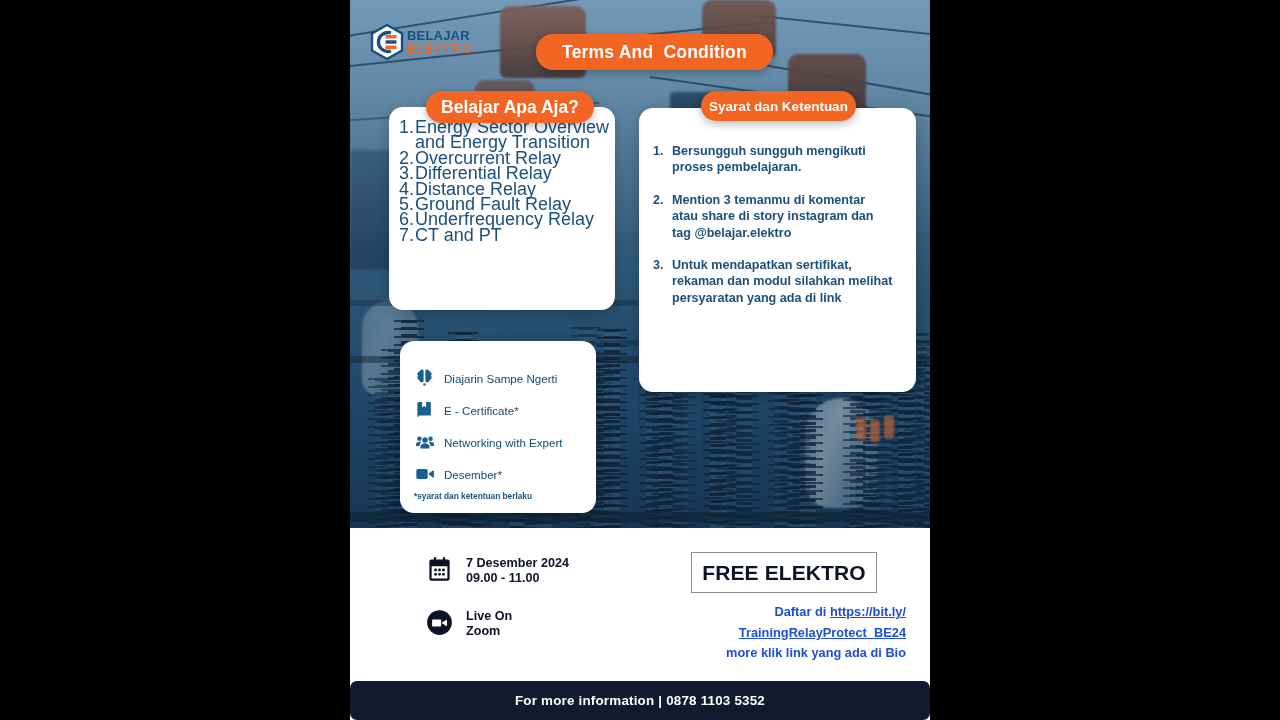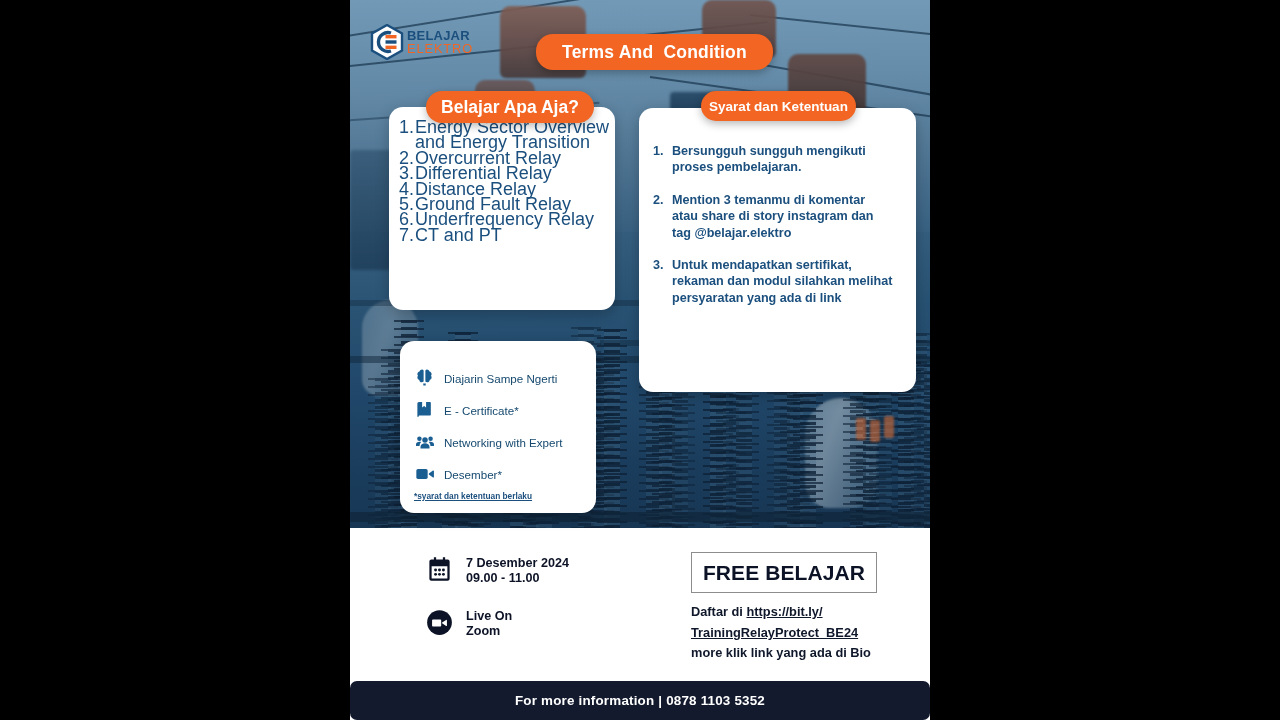--- a/index.html
+++ b/index.html
@@ -226,21 +226,20 @@
     font-size: 11.6px;
     line-height: 13.6px;
     padding-top: 2px;
   }
   #disclaimer {
     position: absolute;
     left: 14px; bottom: 12px;
     font-size: 8.3px;
     font-weight: bold;
     color: #1b4f7e;
-    text-decoration: underline;
   }
 
   
   #footer {
     position: absolute;
     left: 0; top: 528px;
     width: 580px; height: 153px;
     background: #fff;
   }
   .finfo {
@@ -273,22 +272,23 @@
     font-weight: bold;
     color: #0d1326;
     letter-spacing: .1px;
   }
   #register-text {
     position: absolute;
     left: 341px; top: 74px;
     width: 215px;
     font-size: 12.8px;
     font-weight: bold;
-    color: #0f172a;
+    color: #1d4ed8;
     line-height: 20.6px;
+    text-align: right;
   }
   #register-text .lnk { text-decoration: underline; }
 
   
   #bottombar {
     position: absolute;
     left: 0; top: 681px;
     width: 580px; height: 39px;
     background: #141a2e;
     display: flex; align-items: center; justify-content: center; border-radius: 7px;
@@ -501,21 +501,21 @@
             <path d="M6.4 9.4h6.1c.6 0 1 .4 1 1v4.2c0 .6-.4 1-1 1H6.4c-.6 0-1-.4-1-1v-4.2c0-.6.4-1 1-1z" fill="#fff"></path>
             <path d="M14.3 12.1l3.6-2.4c.3-.2.7 0 .7.4v4.6c0 .4-.4.6-.7.4l-3.6-2.4v-.6z" fill="#fff"></path>
           </svg>
         </span>
         <span class="ftext">
           <span>Live On</span><br>
           <span>Zoom</span>
         </span>
       </div>
 
-      <div id="free-register">FREE BELAJAR</div>
+      <div id="free-register">FREE ELEKTRO</div>
 
       <div id="register-text">
         <span>Daftar di </span><span class="lnk">https://bit.ly/</span><br><span class="lnk">TrainingRelayProtect_BE24</span><br><span>more klik link yang ada di Bio</span>
       </div>
     </div>
 
     <div id="bottombar">
       <span>For more information | 0878 1103 5352</span>
     </div>
 

